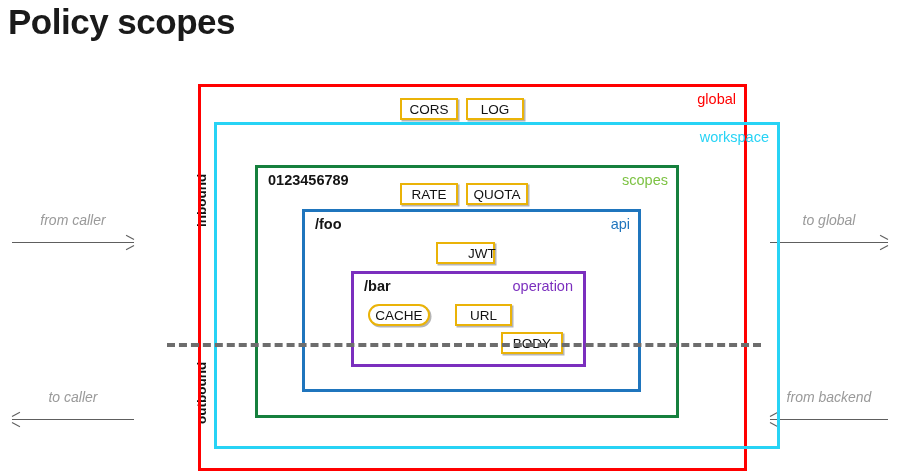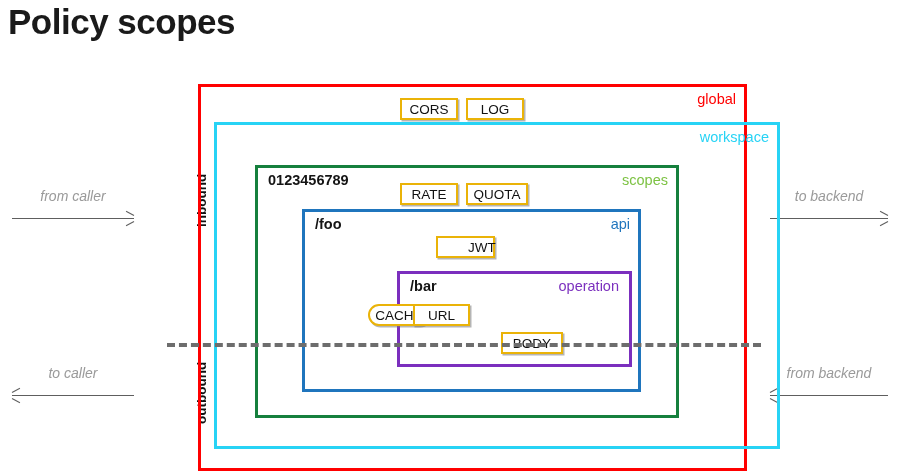--- a/index.html
+++ b/index.html
@@ -46,20 +46,21 @@
 
   
   .flow-group { position: absolute; }
   .flow-label {
     font-size: 14px;
     font-style: italic;
     color: #9a9a9a;
     white-space: nowrap;
     text-align: center;
     line-height: 16px;
+    margin-top: 24px;
   }
   .flow-arrow {
     position: relative;
     height: 12px;
     margin-top: 8px;
   }
   .flow-arrow .shaft {
     position: absolute;
     top: 6px;
     left: 0;
@@ -128,21 +129,21 @@
     font-size: 14.5px;
     font-weight: 700;
     color: #141414;
     white-space: nowrap;
   }
 
   #scope-global    { left: 198px; top: 84px;  width: 549px; height: 387px; border: 3px solid #ff0000; }
   #scope-workspace { left: 214px; top: 122px; width: 566px; height: 327px; border: 3px solid #27d3f5; padding-left: 36px; }
   #scope-product   { left: 255px; top: 165px; width: 424px; height: 253px; border: 3px solid #15803d; }
   #scope-api       { left: 302px; top: 209px; width: 339px; height: 183px; border: 3px solid #1f75bd; padding-left: 48px; }
-  #scope-operation { left: 351px; top: 271px; width: 235px; height: 96px;  border: 3px solid #7b2fbe; margin-left: 46px; }
+  #scope-operation { left: 351px; top: 271px; width: 235px; height: 96px;  border: 3px solid #7b2fbe; }
 
   #scope-global    > .scope-name { color: #ff0000; }
   #scope-workspace > .scope-name { color: #27d3f5; }
   #scope-product   > .scope-name { color: #7cc242; }
   #scope-api       > .scope-name { color: #1f75bd; }
   #scope-operation > .scope-name { color: #7b2fbe; right: 10px; }
 
   
   .policy-chip {
     position: absolute;
@@ -155,23 +156,23 @@
     line-height: 20px;
     height: 22px;
     white-space: nowrap;
     box-shadow: 1.5px 1.5px 0 rgba(120,120,120,0.55);
   }
 
   #policy-cors  { left: 400px; top: 98px;  width: 58px; }
   #policy-log   { left: 466px; top: 98px;  width: 58px; }
   #policy-rate  { left: 400px; top: 183px; width: 58px; }
   #policy-quota { left: 466px; top: 183px; width: 62px; }
-  #policy-jwt   { left: 436px; top: 236px; width: 59px; padding-left: 30px; }
+  #policy-jwt   { left: 436px; top: 242px; width: 59px; padding-left: 30px; }
   #policy-cache { left: 368px; top: 304px; width: 62px; border-radius: 11px; }
-  #policy-url   { left: 413px; top: 304px; width: 57px; }
+  #policy-url   { left: 455px; top: 304px; width: 57px; }
   #policy-body  { left: 501px; top: 304px; width: 62px; margin-top: 28px; }
 
   
   #dashed-separator {
     position: absolute;
     left: 167px;
     top: 343px;
     width: 594px;
     height: 0;
     border-top: 4px dashed #6d6d6d;
@@ -195,21 +196,21 @@
 
   <div class="flow-group" id="flow-to-caller">
     <div class="flow-label">to caller</div>
     <div class="flow-arrow left">
       <div class="shaft"></div>
         <div class="head"></div>
     </div>
   </div>
 
   <div class="flow-group" id="flow-to-backend">
-    <div class="flow-label">to backend</div>
+    <div class="flow-label">to global</div>
     <div class="flow-arrow right">
       <div class="shaft"></div>
         <div class="head"></div>
     </div>
   </div>
 
   <div class="flow-group" id="flow-from-backend">
     <div class="flow-label">from backend</div>
     <div class="flow-arrow left">
       <div class="shaft"></div>

